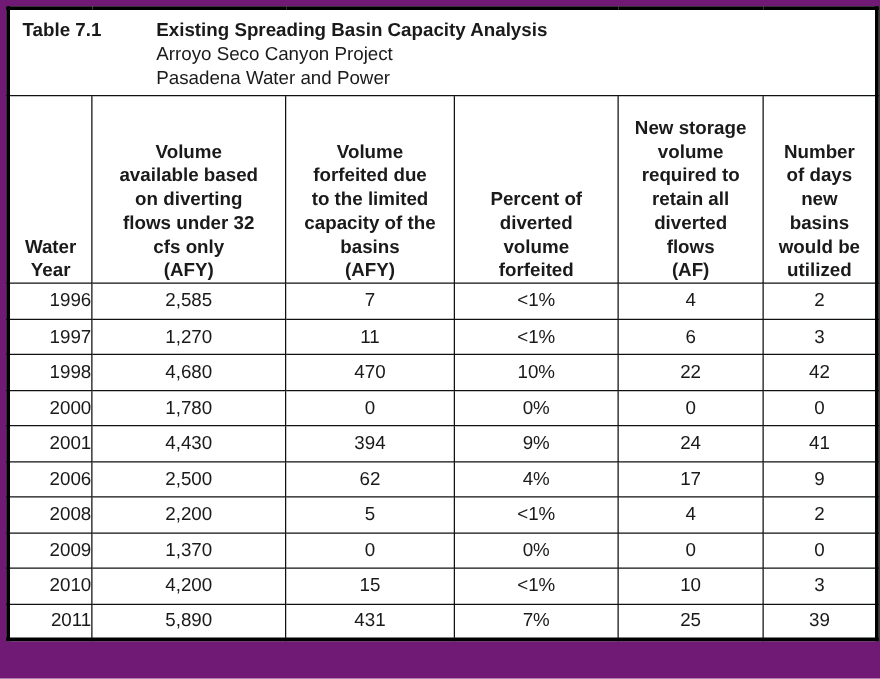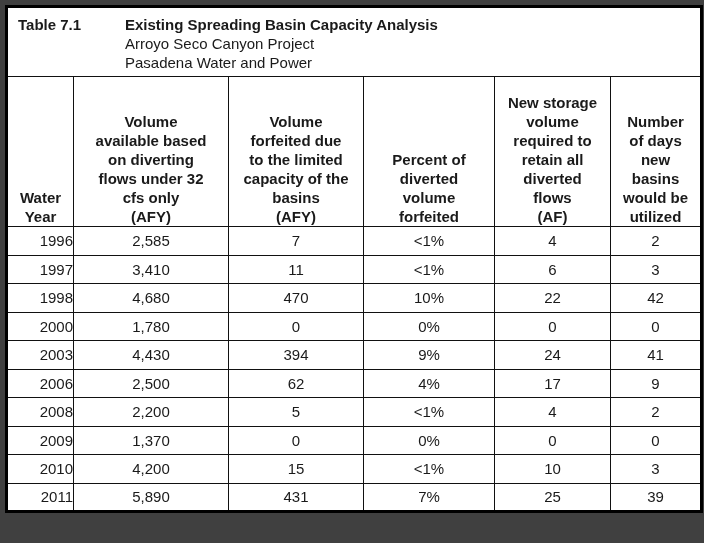--- a/index.html
+++ b/index.html
@@ -6,21 +6,21 @@
     margin: 0;
     padding: 0;
     background: #ffffff;
     font-family: "Liberation Sans", sans-serif;
     color: #1a1a1a;
   }
   .page {
     position: relative;
     width: 704px;
     height: 543px;
-    background: #404040;
+    background: #701a75;
     overflow: hidden;
   }
   table.doc-table {
     position: absolute;
     left: 5px;
     top: 5px;
     width: 695px;
     border-collapse: collapse;
     table-layout: fixed;
     border: 3px solid #000000;
@@ -142,21 +142,21 @@
       <tr class="data-row">
         <td class="cell-year">1996</td>
         <td class="cell">2,585</td>
         <td class="cell">7</td>
         <td class="cell">&lt;1%</td>
         <td class="cell">4</td>
         <td class="cell">2</td>
       </tr>
       <tr class="data-row">
         <td class="cell-year">1997</td>
-        <td class="cell">3,410</td>
+        <td class="cell">1,270</td>
         <td class="cell">11</td>
         <td class="cell">&lt;1%</td>
         <td class="cell">6</td>
         <td class="cell">3</td>
       </tr>
       <tr class="data-row">
         <td class="cell-year">1998</td>
         <td class="cell">4,680</td>
         <td class="cell">470</td>
         <td class="cell">10%</td>
@@ -165,21 +165,21 @@
       </tr>
       <tr class="data-row">
         <td class="cell-year">2000</td>
         <td class="cell">1,780</td>
         <td class="cell">0</td>
         <td class="cell">0%</td>
         <td class="cell">0</td>
         <td class="cell">0</td>
       </tr>
       <tr class="data-row">
-        <td class="cell-year">2003</td>
+        <td class="cell-year">2001</td>
         <td class="cell">4,430</td>
         <td class="cell">394</td>
         <td class="cell">9%</td>
         <td class="cell">24</td>
         <td class="cell">41</td>
       </tr>
       <tr class="data-row">
         <td class="cell-year">2006</td>
         <td class="cell">2,500</td>
         <td class="cell">62</td>

